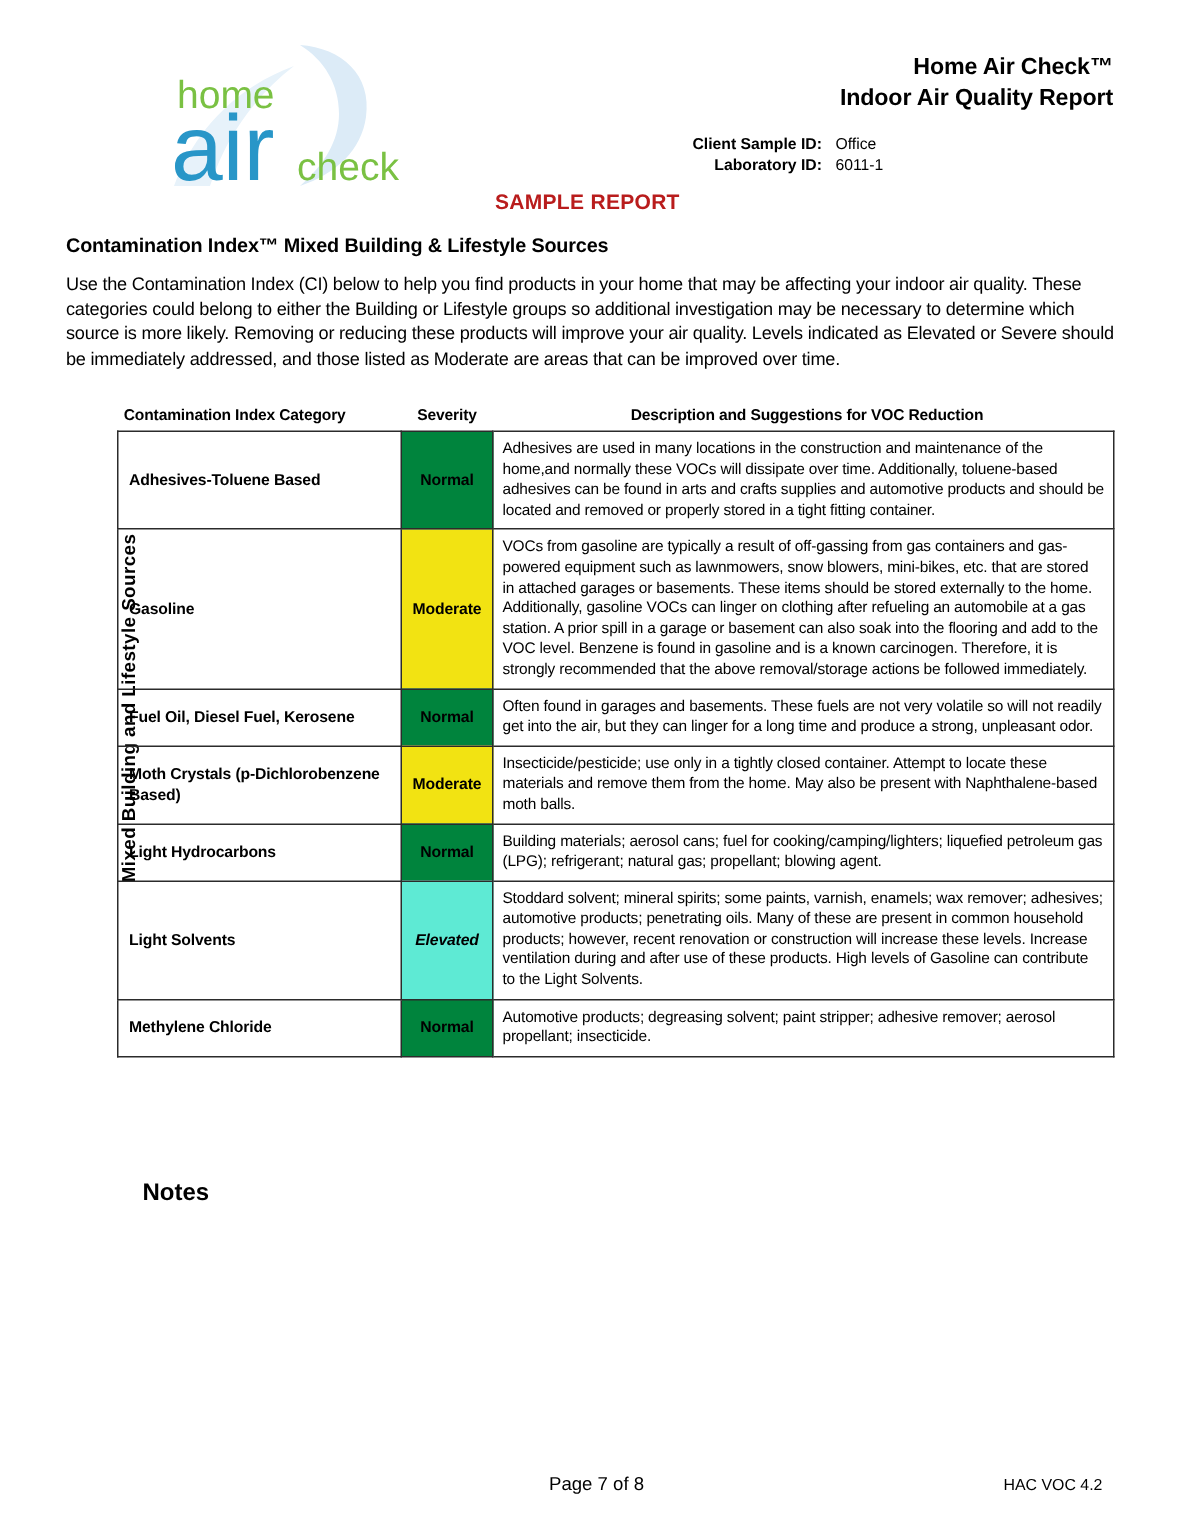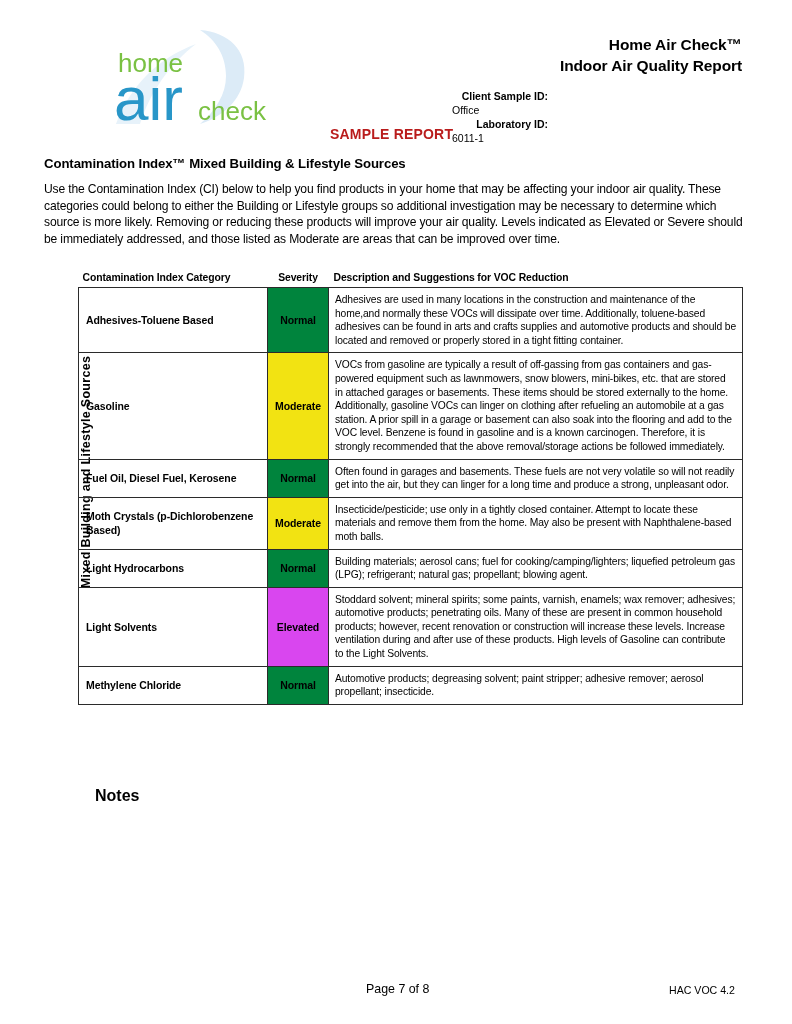--- a/index.html
+++ b/index.html
@@ -43,21 +43,21 @@
     letter-spacing: -0.1px;
   }
   #id-block {
     position: absolute;
     left: 452px;
     top: 89px;
     width: 240px;
     font-size: 10.5px;
     line-height: 14px;
   }
-  #id-block .row { display: flex; flex-direction: column; }
+  #id-block .row { display: flex; }
   #id-block .lbl {
     width: 96px;
     text-align: right;
     font-weight: bold;
     padding-right: 9px;
   }
   #id-block .val { font-weight: normal; }
 
   #sample-report {
     position: absolute;
@@ -125,21 +125,21 @@
     text-align: left;
     padding: 0 0 4px 4px;
     border: none;
     vertical-align: bottom;
     letter-spacing: -0.1px;
   }
   table.ci thead th.sev-h {
     text-align: center;
     padding-left: 0;
   }
-  table.ci thead th.desc-h { padding-left: 5px; }
+  table.ci thead th.desc-h { padding-left: 5px; text-align: center; }
 
   table.ci tbody td {
     border: 1.4px solid #2b2b2b;
     vertical-align: middle;
   }
   td.cat {
     font-weight: bold;
     font-size: 10.5px;
     padding: 6px 6px 6px 7px;
     line-height: 14px;
@@ -267,21 +267,21 @@
           <td class="sev" style="background: rgb(242, 227, 18);">Moderate</td>
           <td class="desc">Insecticide/pesticide; use only in a tightly closed container. Attempt to locate these materials and remove them from the home. May also be present with Naphthalene-based moth balls.</td>
         </tr>
         <tr>
           <td class="cat">Light Hydrocarbons</td>
           <td class="sev" style="background: rgb(0, 132, 61);">Normal</td>
           <td class="desc">Building materials; aerosol cans; fuel for cooking/camping/lighters; liquefied petroleum gas (LPG); refrigerant; natural gas; propellant; blowing agent.</td>
         </tr>
         <tr>
           <td class="cat">Light Solvents</td>
-          <td class="sev" style="background: #d946ef;">Elevated</td>
+          <td class="sev" style="background: #5eead4; font-style: italic;">Elevated</td>
           <td class="desc">Stoddard solvent; mineral spirits; some paints, varnish, enamels; wax remover; adhesives; automotive products; penetrating oils. Many of these are present in common household products; however, recent renovation or construction will increase these levels. Increase ventilation during and after use of these products. High levels of Gasoline can contribute to the Light Solvents.</td>
         </tr>
         <tr>
           <td class="cat">Methylene Chloride</td>
           <td class="sev" style="background: rgb(0, 132, 61);">Normal</td>
           <td class="desc">Automotive products; degreasing solvent; paint stripper; adhesive remover; aerosol propellant; insecticide.</td>
         </tr>
       </tbody>
   </table>
 </div>

